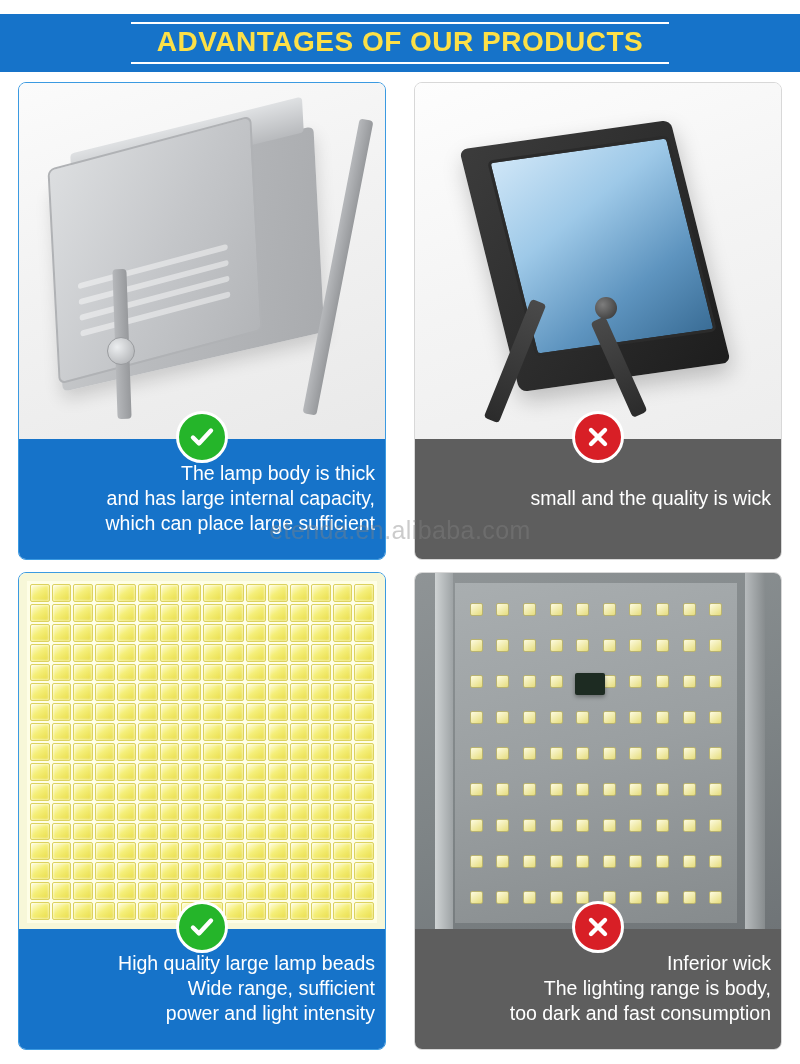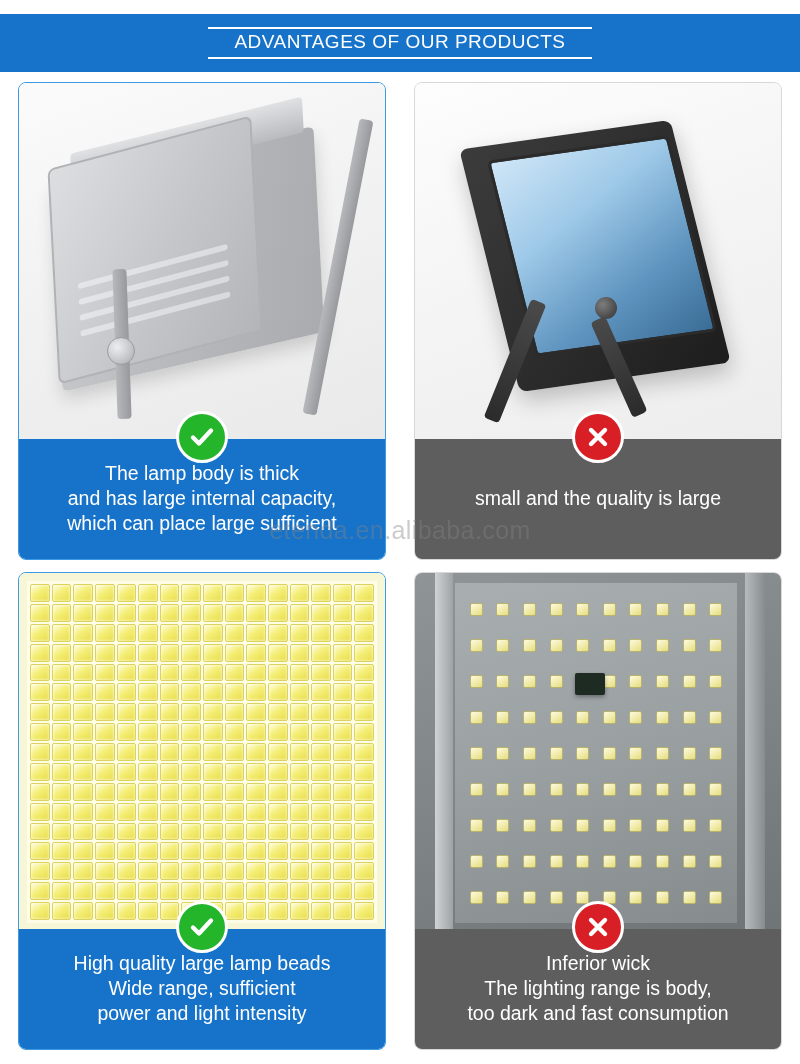--- a/index.html
+++ b/index.html
@@ -34,23 +34,23 @@
     display: flex;
     align-items: center;
     justify-content: center;
   }
   .header-inner {
     border-top: 2px solid #ffffff;
     border-bottom: 2px solid #ffffff;
     padding: 2px 26px 4px 26px;
   }
   .header-title {
-    color: #ffffff;
-    font-size: 19px;
-    font-weight: normal;
+    color: #fde047;
+    font-size: 28px;
+    font-weight: bold;
     letter-spacing: 0.5px;
     font-family: "Liberation Sans", sans-serif;
     white-space: nowrap;
   }
 
   
   .grid {
     position: absolute;
     left: 18px;
     top: 82px;
@@ -87,21 +87,21 @@
   }
 
   .card-caption {
     position: absolute;
     left: 0;
     bottom: 0;
     width: 100%;
     height: 120px;
     display: flex;
     flex-direction: column;
-    align-items: center;
+    align-items: flex-end;
     justify-content: center;
     text-align: center;
     box-sizing: border-box;
     padding: 4px 10px 6px 10px;
     color: #ffffff;
     font-size: 19.5px;
     line-height: 25px;
   }
   .card.good .card-caption {
     background: #1673c9;
@@ -382,21 +382,21 @@
           <div class="p2-stand" style="left:196px; top:232px; width:16px; height:104px; transform:rotate(-24deg);"></div>
           <div class="p2-screw" style="left:180px; top:214px;"></div>
         </div>
       </div>
       <div class="badge cross">
         <svg width="30" height="30" viewBox="0 0 30 30" aria-hidden="true">
           <path d="M8 8 L22 22 M22 8 L8 22" fill="none" stroke="#ffffff" stroke-width="4.4" stroke-linecap="round"></path>
         </svg>
       </div>
       <div class="card-caption">
-        <span class="line">small and the quality is large</span>
+        <span class="line">small and the quality is wick</span>
       </div>
     </div>
 
     <div class="card good">
       <div class="card-photo">
         <div class="photo3">
           <div class="led-board" id="dense-led-board">
               <div class="led"></div>
               <div class="led"></div>
               <div class="led"></div>

